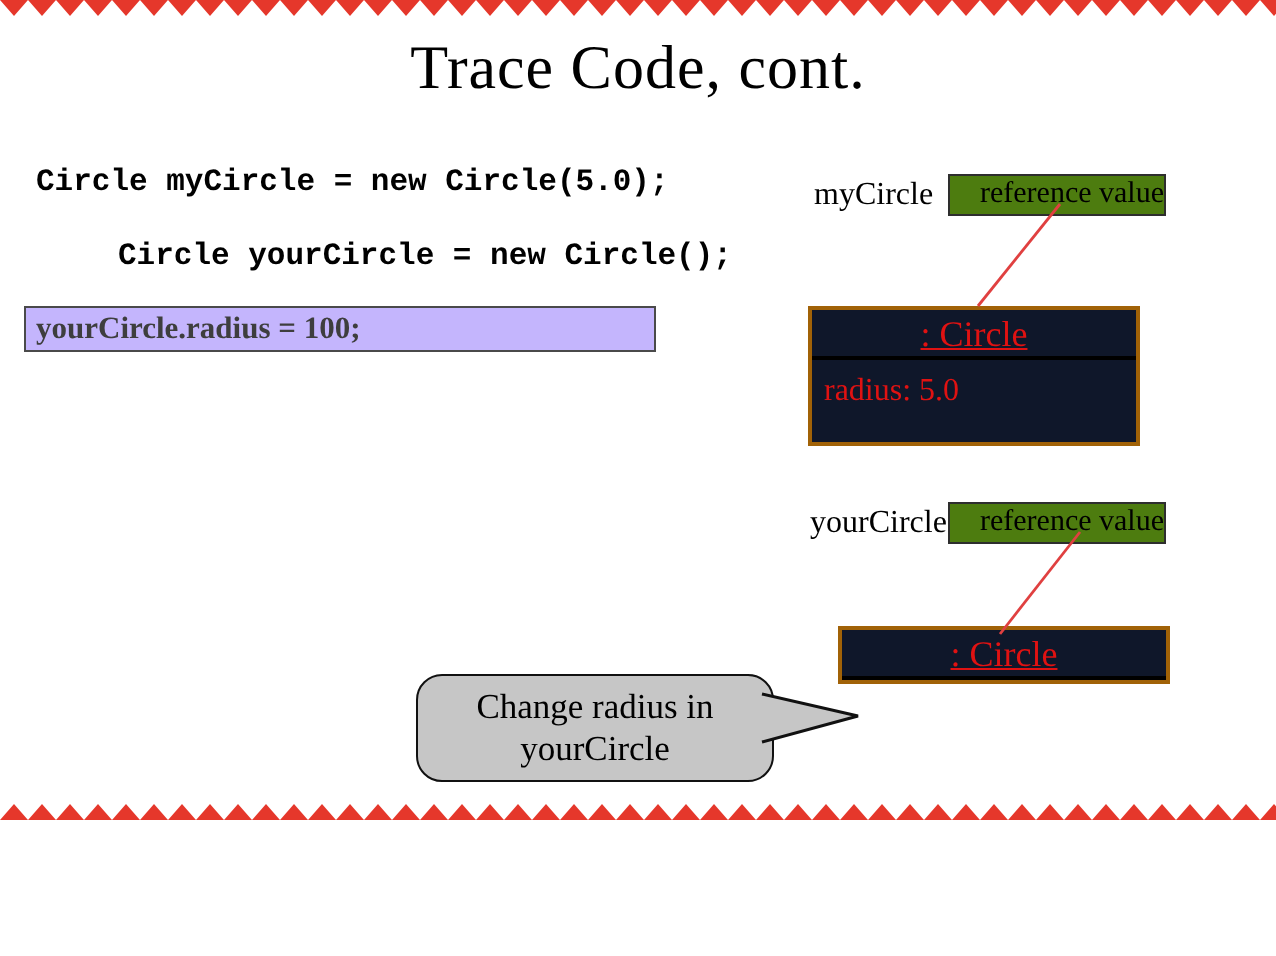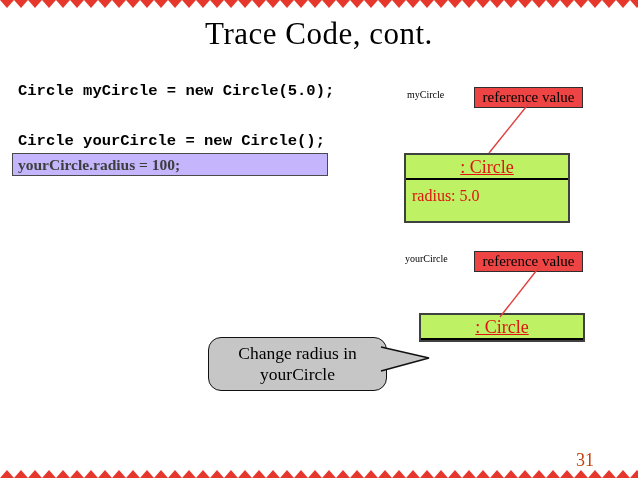--- a/index.html
+++ b/index.html
@@ -1,19 +1,19 @@
 <!DOCTYPE html>
 <html><head>
 <meta charset="utf-8">
 <style>
   html, body { margin: 0; padding: 0; background: #ffffff; }
   #slide {
     position: relative;
     width: 638px;
-    height: 478px;
+    height: 410px;
     background: #ffffff;
     overflow: hidden;
     font-family: "Liberation Serif", "DejaVu Serif", serif;
   }
   .abs { position: absolute; }
 
   
   #title {
     top: 16px; left: 0; width: 638px;
     text-align: center;
@@ -25,62 +25,62 @@
   
   .codeline {
     left: 18px;
     font-size: 15.5px;
     font-weight: bold;
     color: #000000;
     white-space: nowrap;
     font-family: Liberation Mono, monospace;
   }
   #code-line1 { top: 82px; }
-  #code-line2 { top: 132px; }
+  #code-line2 { top: 119px; margin-left: 41px; }
   #code-highlight {
     left: 12px; top: 153px;
     width: 309px; height: 21px;
     background: #c4b5fd;
     border: 1px solid #4a4a4a;
     line-height: 21px;
     padding-left: 5px;
     font-size: 15.5px;
     font-weight: bold;
     color: #3e3e3e;
     white-space: nowrap;
   }
 
   
   .varlabel {
-    font-size: 10px;
+    font-size: 16px;
     color: #000000;
     white-space: nowrap;
   }
   #my-label { top: 89px; left: 407px; }
   #your-label { top: 253px; left: 405px; }
 
   
   .refbox {
     width: 107px; height: 19px;
     border: 1px solid #2e2e2e;
-    background: #ef4444;
-    text-align: center;
+    background: #4d7c0f;
+    text-align: right;
     line-height: 19px;
     font-size: 15px;
     color: #000000;
     white-space: nowrap;
   }
   #my-refbox { top: 87px; left: 474px; }
   #your-refbox { top: 251px; left: 474px; }
 
   
   .objbox {
     width: 162px;
-    border: 2px solid #404040;
-    background: #bef264;
+    border: 2px solid #a16207;
+    background: #0f172a;
   }
   .objbox .head {
     height: 23px;
     border-bottom: 2.5px solid #000000;
     text-align: center;
     font-size: 18px;
     line-height: 24px;
     color: #e01212;
     text-decoration: underline;
     white-space: nowrap;

